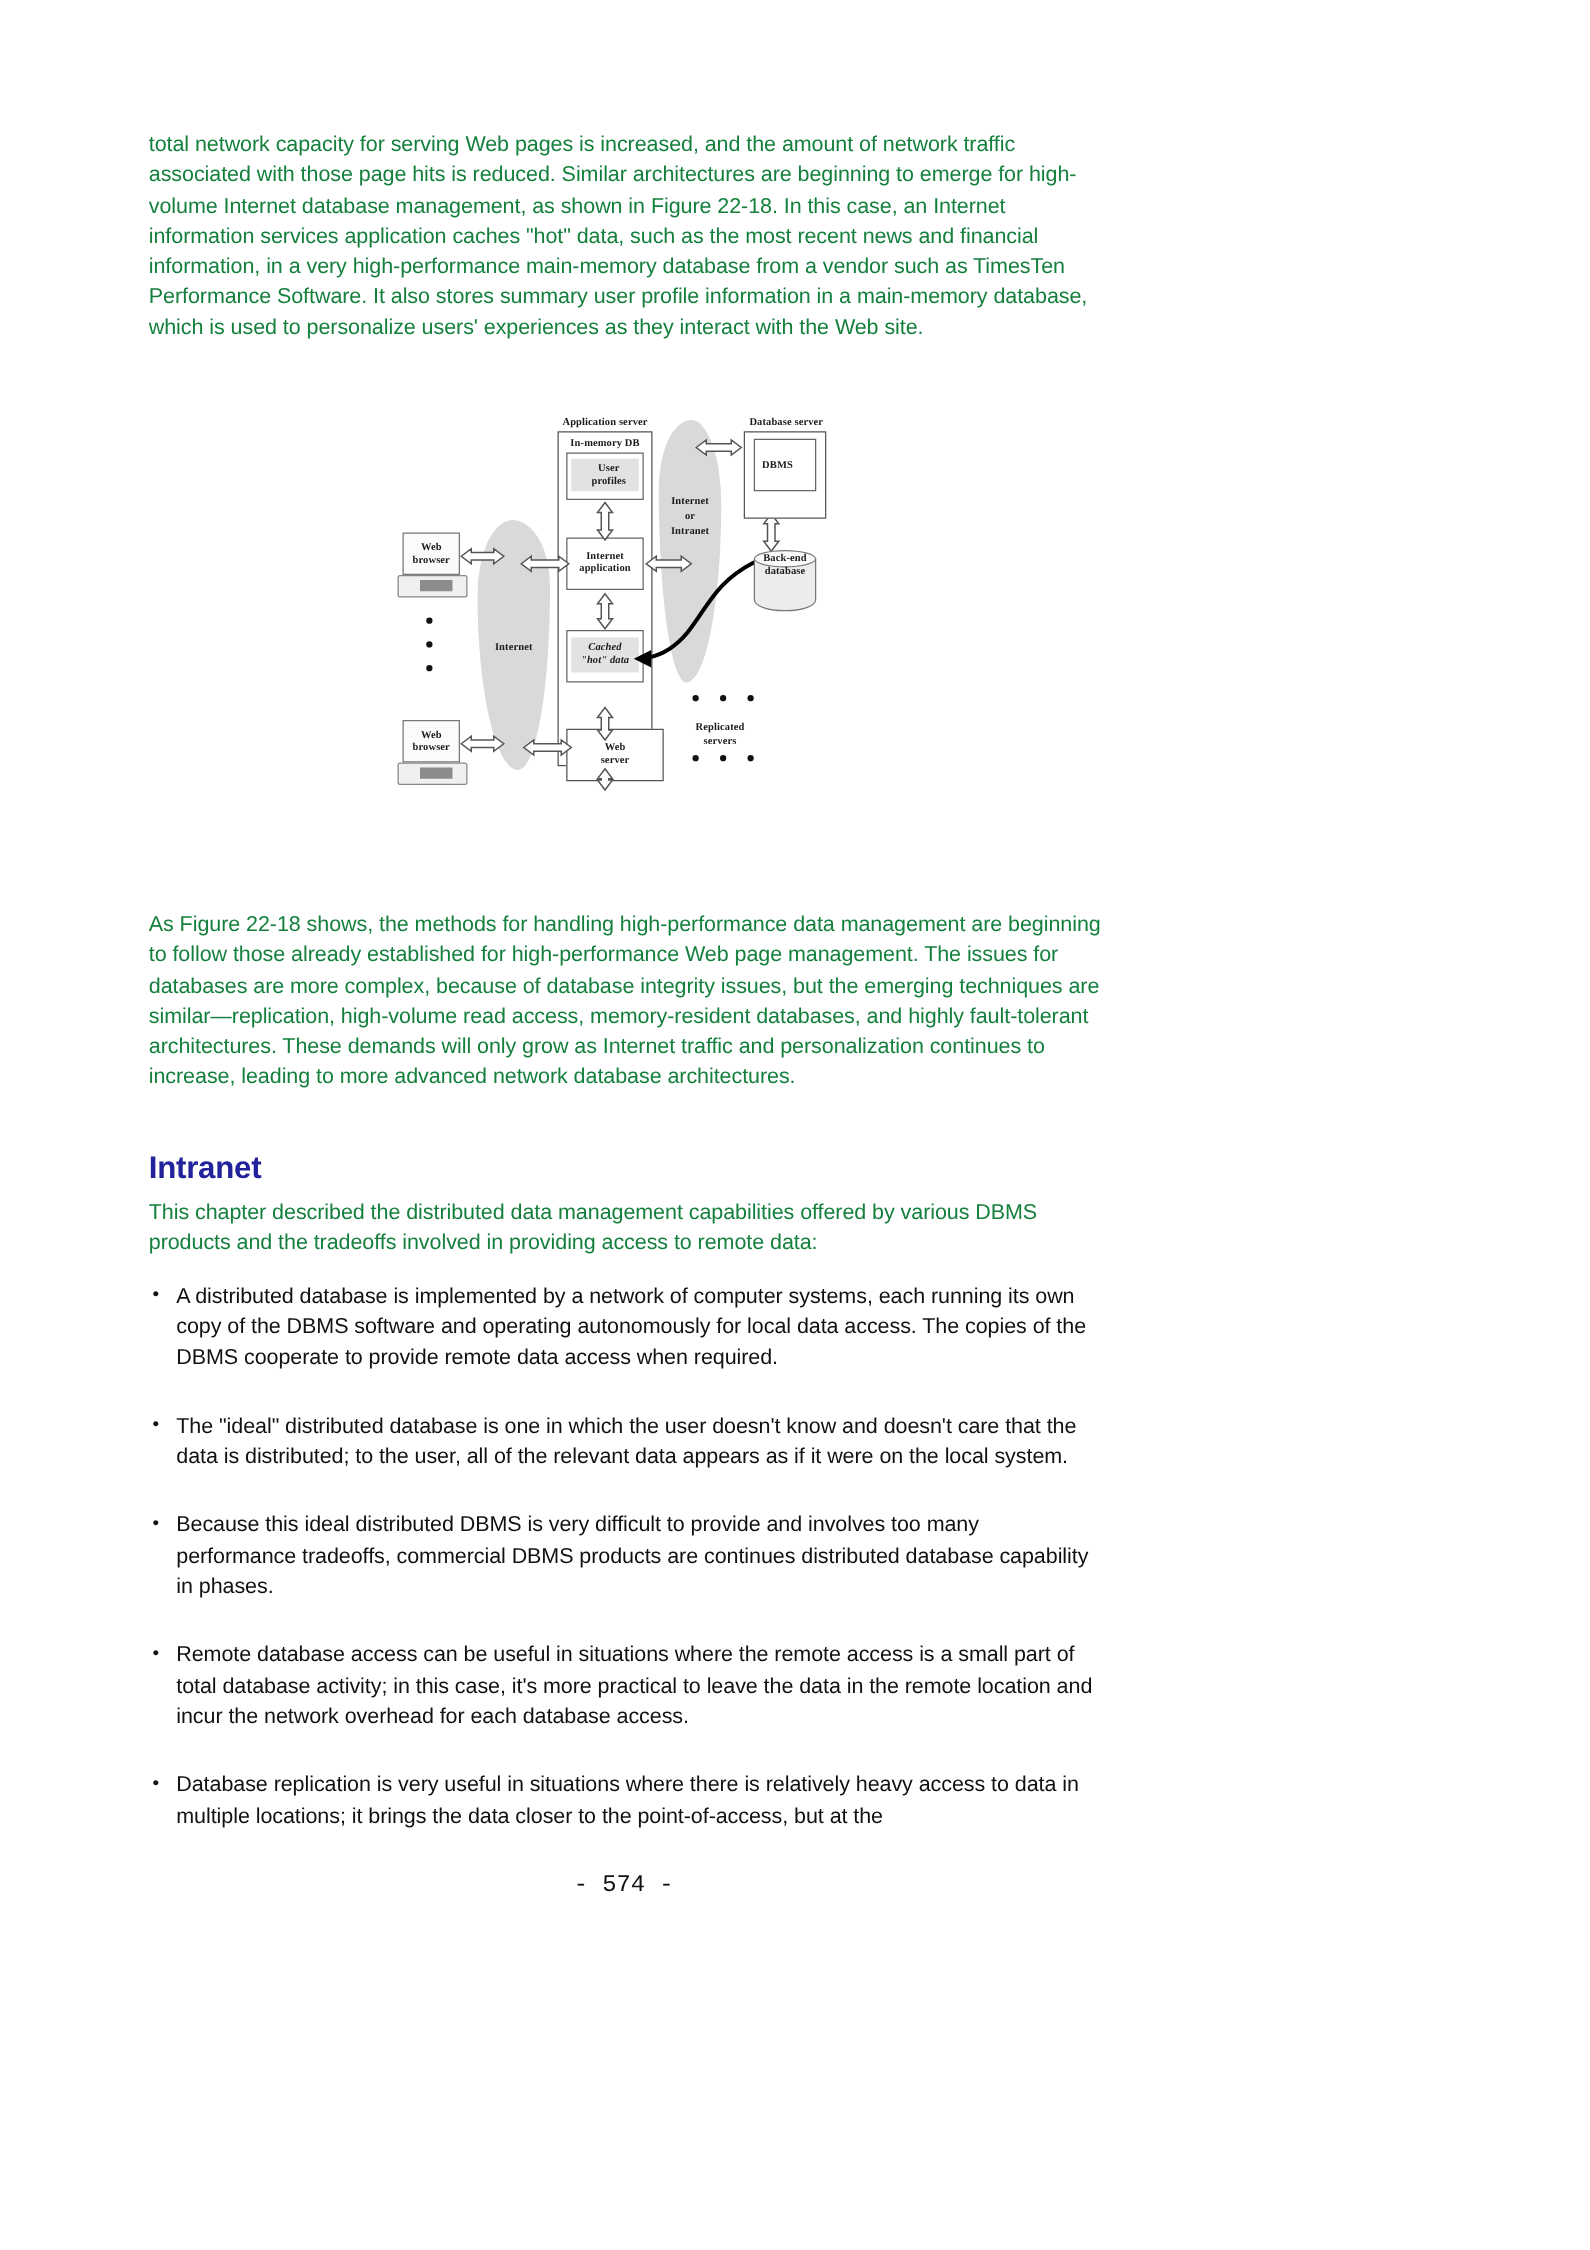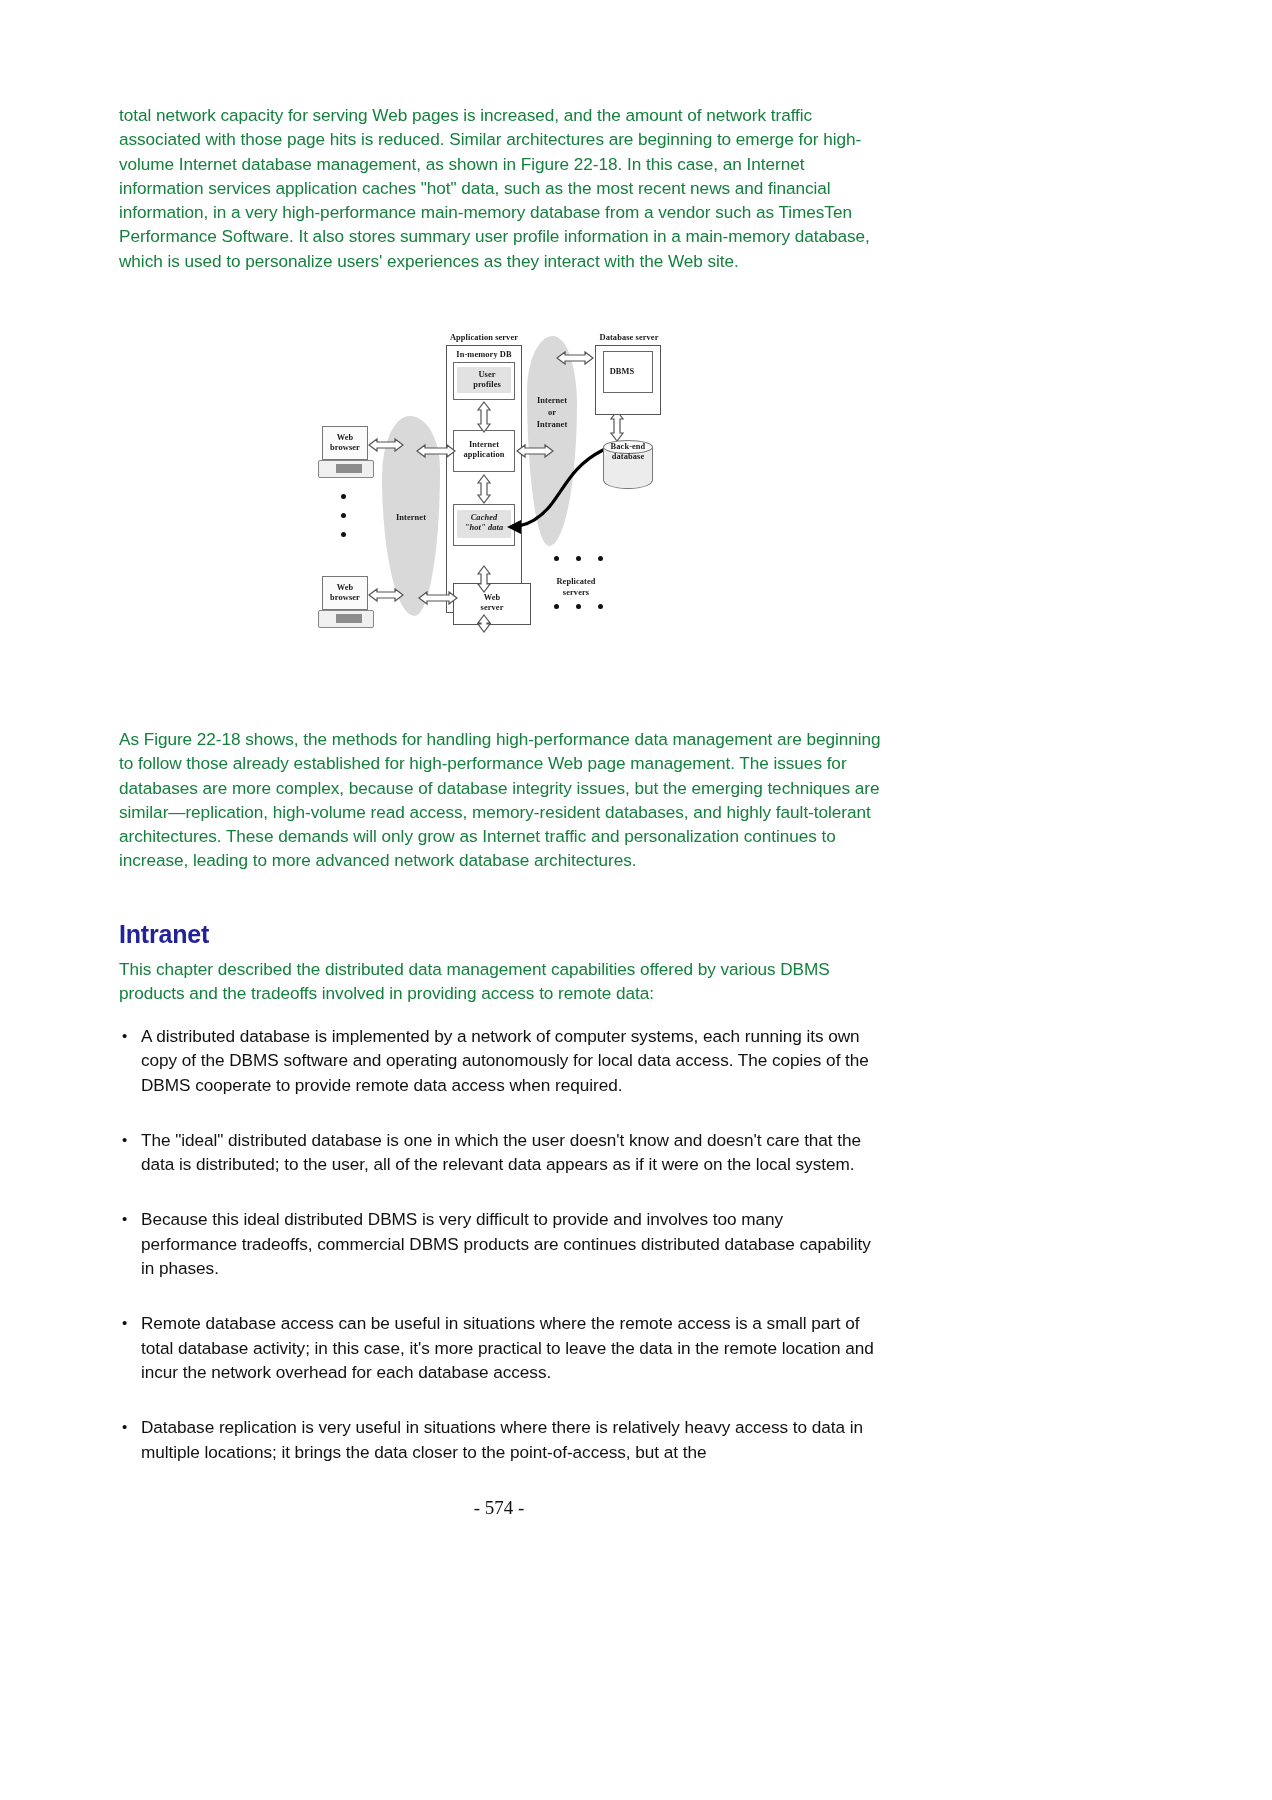--- a/index.html
+++ b/index.html
@@ -171,21 +171,21 @@
     letter-spacing: -0.05px;
   }
 
   
   .page-number {
     position: absolute;
     top: 1497px;
     left: 0;
     width: 760px;
     text-align: center;
-    font-family: Liberation Serif, serif;
+    font-family: Liberation Mono, monospace;
     font-size: 19px;
     color: #111111;
   }
 </style>
 </head>
 <body>
 
 <div class="page">
   <div class="content">
 

